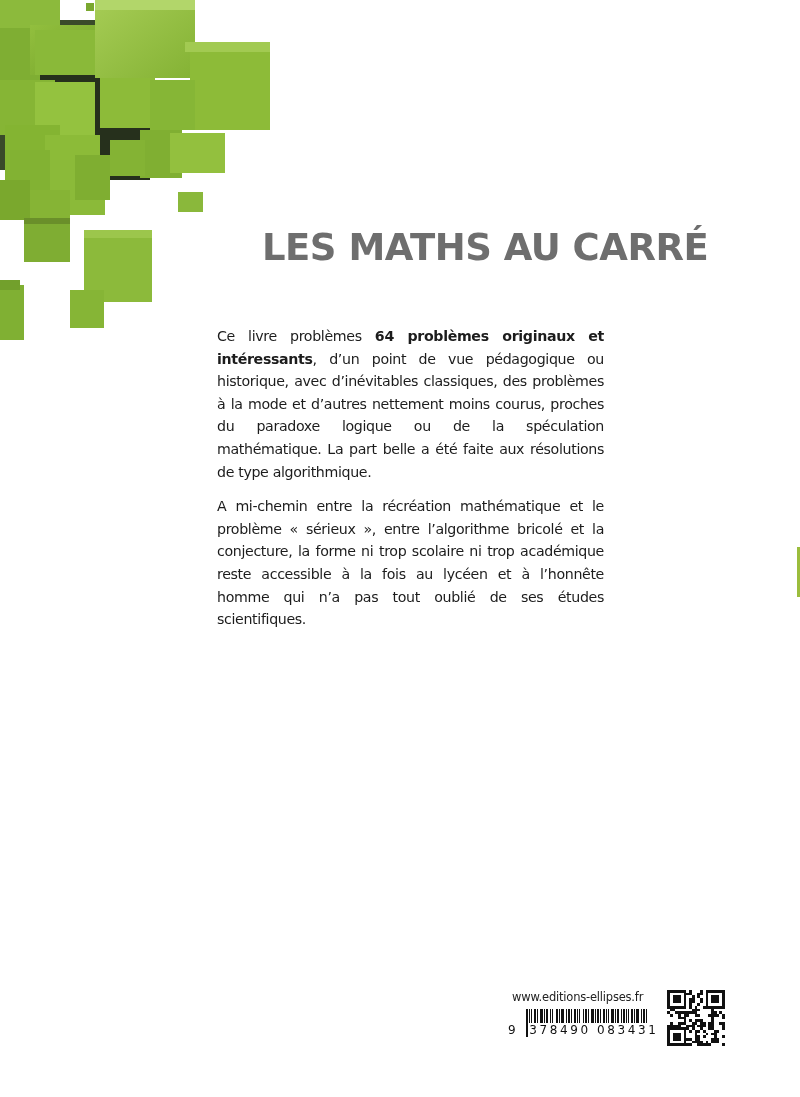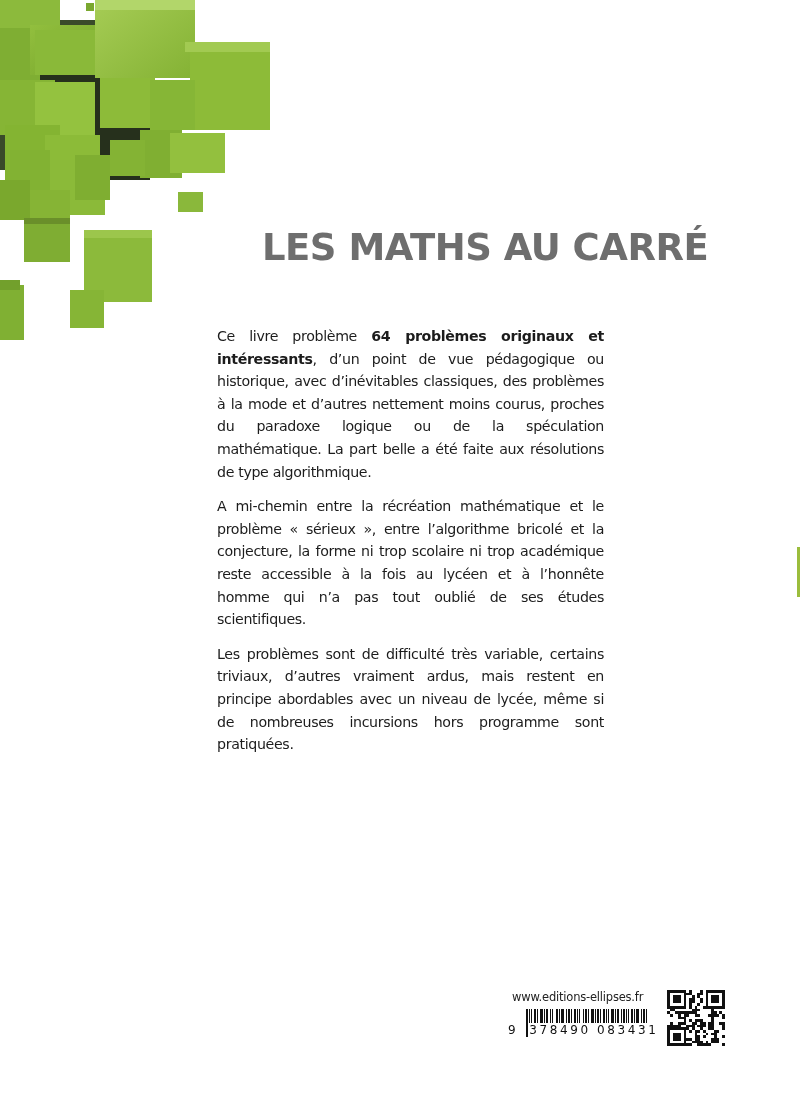--- a/index.html
+++ b/index.html
@@ -102,23 +102,22 @@
     <rect x="84" y="230" width="68" height="8" fill="#9cc64c"></rect>
     <rect x="70" y="290" width="34" height="38" fill="#86b536"></rect>
     <rect x="0" y="285" width="24" height="65" fill="#80b033"></rect>
     <rect x="0" y="280" width="20" height="10" fill="#72a02c"></rect>
   </svg>
 </div>
 
 <div class="title">LES MATHS AU CARRÉ</div>
 
 <div class="body-text">
-  <p><span>Ce livre problème </span><b>64 problèmes originaux et intéressants</b><span>, d’un point de vue pédagogique ou historique, avec d’inévitables classiques, des problèmes à la mode et d’autres nettement moins courus, proches du paradoxe logique ou de la spéculation mathématique. La part belle a été faite aux résolutions de type algorithmique.</span></p>
+  <p><span>Ce livre problèmes </span><b>64 problèmes originaux et intéressants</b><span>, d’un point de vue pédagogique ou historique, avec d’inévitables classiques, des problèmes à la mode et d’autres nettement moins courus, proches du paradoxe logique ou de la spéculation mathématique. La part belle a été faite aux résolutions de type algorithmique.</span></p>
   <p>A mi-chemin entre la récréation mathématique et le problème « sérieux », entre l’algorithme bricolé et la conjecture, la forme ni trop scolaire ni trop académique reste accessible à la fois au lycéen et à l’honnête homme qui n’a pas tout oublié de ses études scientifiques.</p>
-  <p>Les problèmes sont de difficulté très variable, certains triviaux, d’autres vraiment ardus, mais restent en principe abordables avec un niveau de lycée, même si de nombreuses incursions hors programme sont pratiquées.</p>
 </div>
 
 <div class="edge-mark"></div>
 
 <div class="footer">
   <div class="website">www.editions-ellipses.fr</div>
   <div class="barcode">
     <span style="width:2px"></span>
       <span style="width:1px"></span>
       <span style="width:1px;margin-right:2px"></span>

